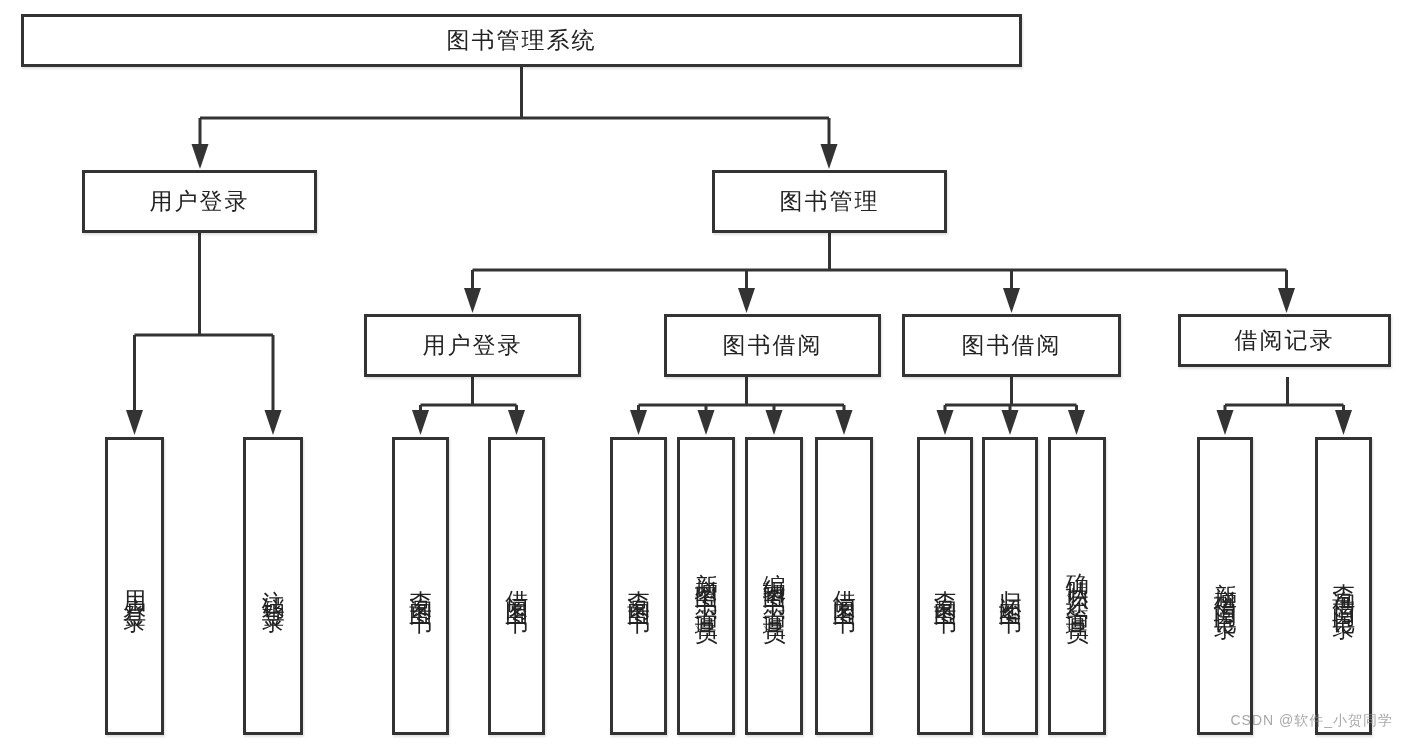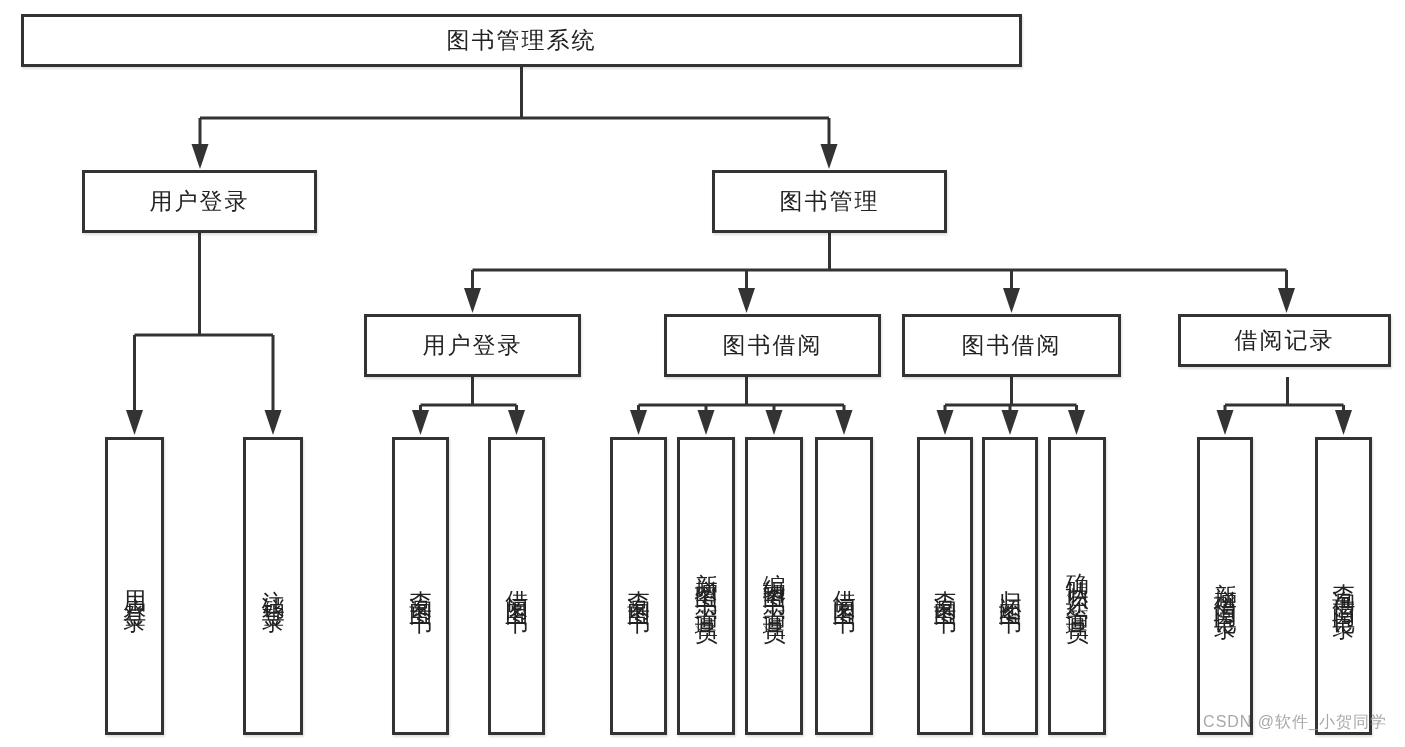--- a/index.html
+++ b/index.html
@@ -27,22 +27,22 @@
   .leaf span{
     writing-mode:vertical-rl;
     text-orientation:mixed;
     letter-spacing:0.28em;
     letter-spacing:7px;
     line-height:1.1;
   }
   #watermark{
     position:absolute;
     top:712px;
-    right:18px;
-    font-size:16px;
+    right:12px;
+    font-size:14px;
     color:rgba(142,142,142,0.78);
     letter-spacing:1px;
     white-space:nowrap;
   }
 </style>
 </head>
 <body>
 
 <div id="stage">
 

